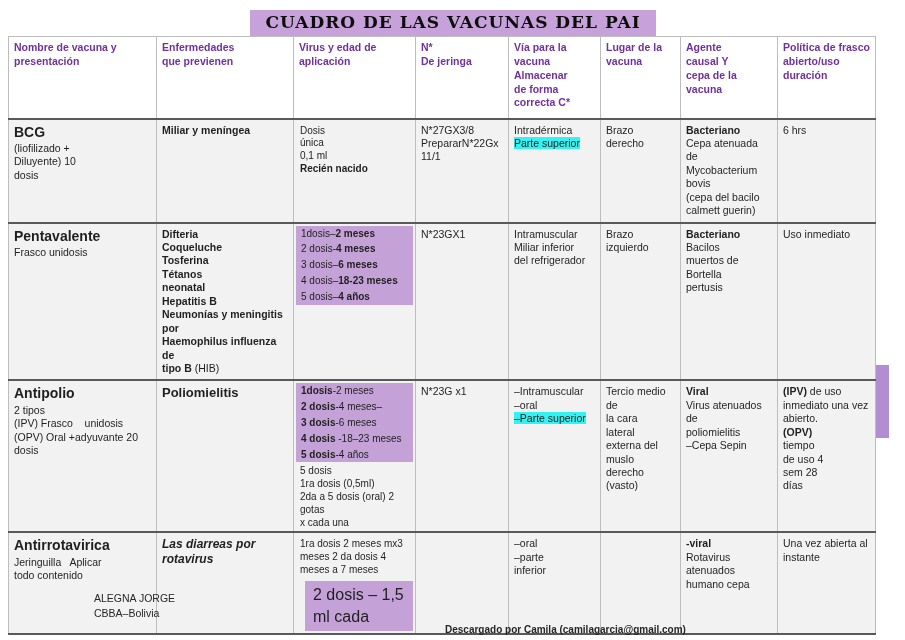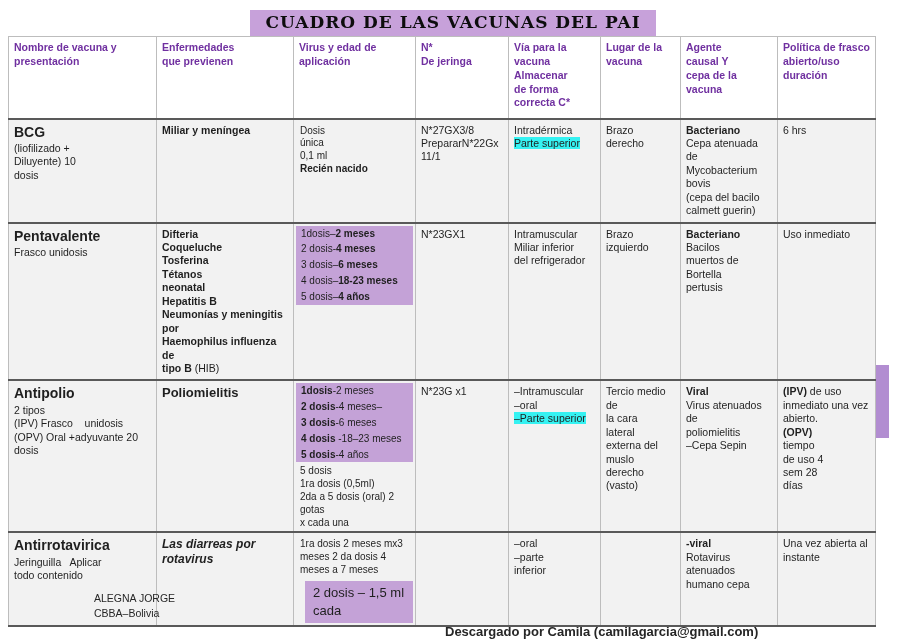--- a/index.html
+++ b/index.html
@@ -76,41 +76,41 @@
     background:var(--hl-purple);
     font-size:10px;
     padding:1px 5px;
     line-height:1.38;
   }
   .hl-cyan{background:var(--hl-cyan);}
   .gap{margin-top:3px;}
   .indent{
     margin-left:9px;
     margin-top:4px;
-    font-size:13px;
+    font-size:16px;
     padding:3px 6px 3px 8px;
   }
   .accent-bar{
     position:absolute;
     left:876px; top:365px;
     width:13px; height:73px;
     background:#b28dd1;
   }
   .author-block{
     position:absolute;
     left:75px; top:591px;
     font-size:10.5px;
     line-height:1.45;
     color:#262626;
     margin-left:19px;
   }
   .download-note{
     position:absolute;
     left:445px; top:624px;
-    font-size:13px;
+    font-size:10px;
     font-weight:bold;
     color:#262626;
   }
 </style>
 </head>
 <body>
 
 <div class="doc-title">CUADRO DE LAS VACUNAS DEL PAI</div>
 
 <table class="vaccine-table">

